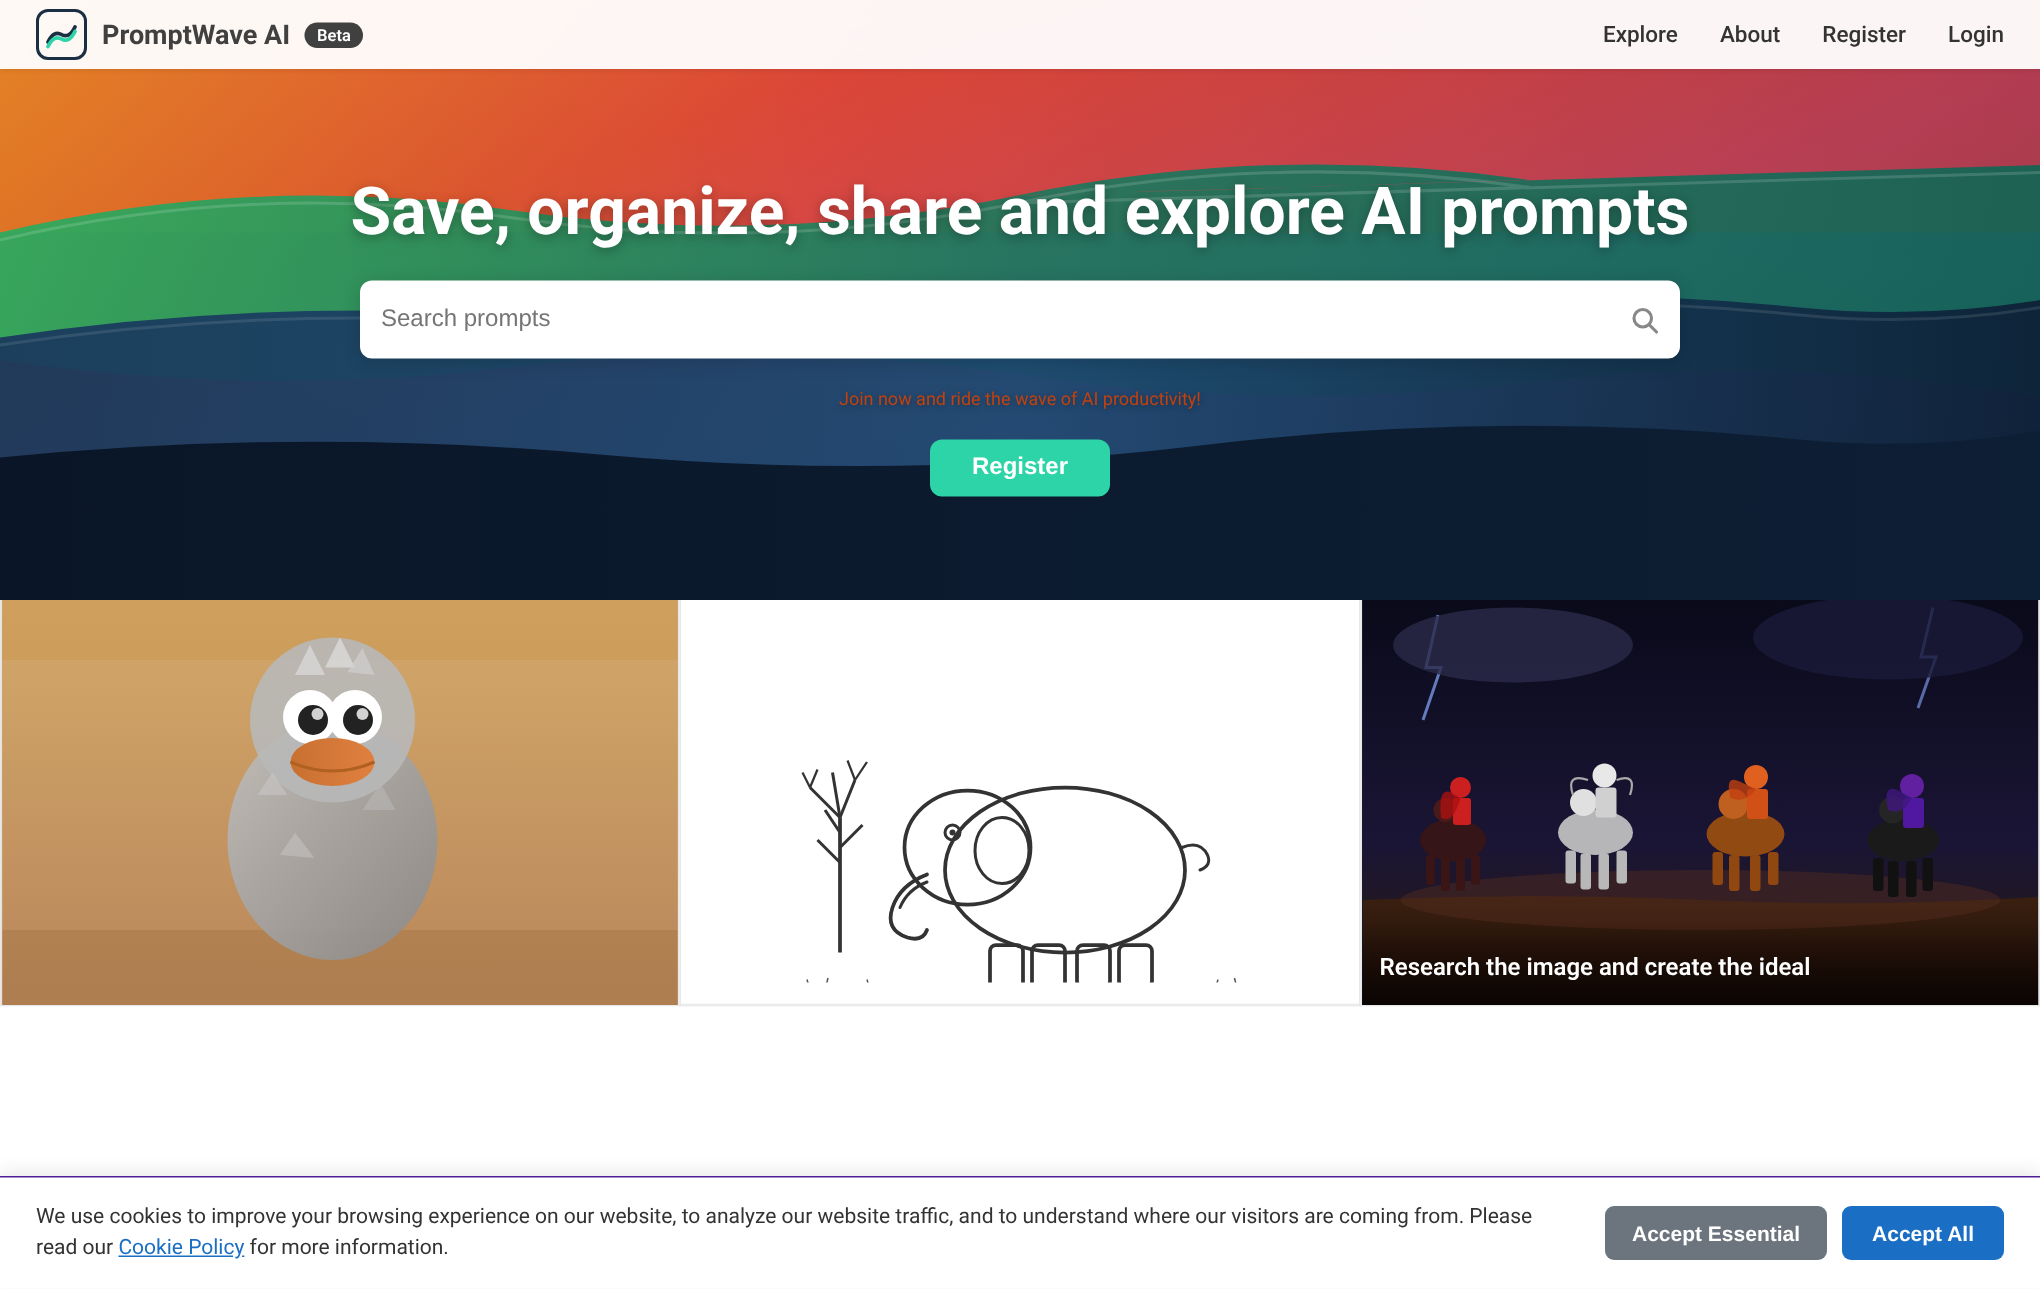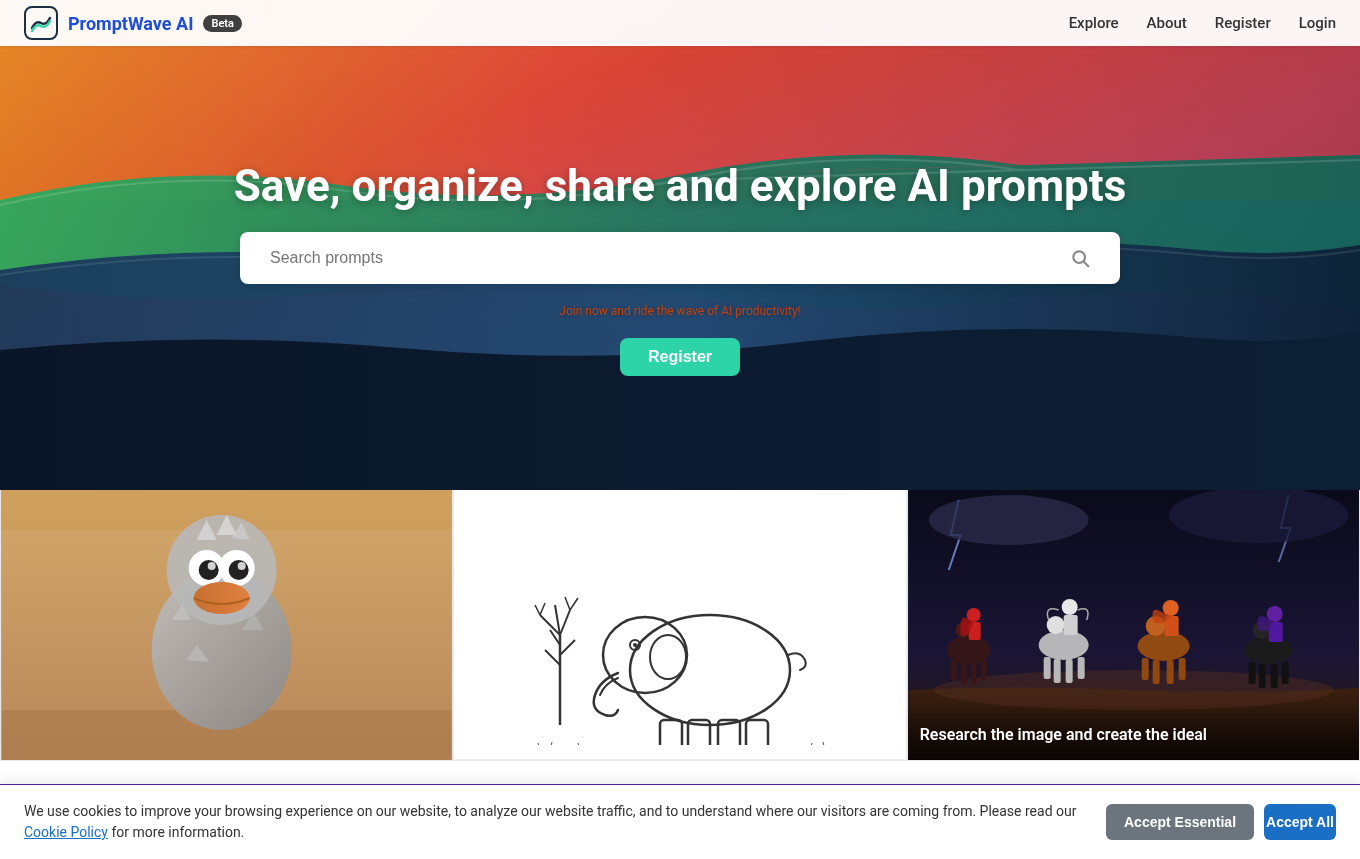--- a/index.html
+++ b/index.html
@@ -12,47 +12,47 @@
       height: 46px; display: flex; align-items: center; justify-content: space-between;
       padding: 0 24px;
       box-shadow: 0 1px 3px rgba(0,0,0,0.08);
     }
     .nav-left { display: flex; align-items: center; gap: 10px; }
     .logo-icon {
       width: 34px; height: 34px; border: 2px solid #1a2e44; border-radius: 8px;
       display: flex; align-items: center; justify-content: center;
       font-size: 14px; font-weight: 900; color: #1a2e44; font-style: italic;
     }
-    .logo-text { font-size: 18px; font-weight: 700; color: #1d4ed8; }
+    .logo-text { font-size: 18px; font-weight: 700; color: #404040; }
     .beta-badge {
       background: #404040; color: #fff; font-size: 11px; font-weight: 600;
       padding: 2px 8px; border-radius: 12px;
     }
     .nav-right { display: flex; align-items: center; gap: 28px; margin-left: 20px; }
     .nav-link { color: #333; text-decoration: none; font-size: 15px; font-weight: 500; cursor: pointer; }
 
     
     .hero {
-      position: relative; width: 100%; height: 490px; overflow: hidden;
+      position: relative; width: 100%; height: 400px; overflow: hidden;
       display: flex; flex-direction: column; align-items: flex-end; justify-content: center;
       padding-top: 46px;
     }
 
     .hero-content {
       position: relative; z-index: 10;
       display: flex; flex-direction: column; align-items: center; gap: 20px;
       width: 100%;
     }
     .hero-title {
       font-size: 44px; font-weight: 700; color: #fff;
       text-align: center; text-shadow: 0 2px 8px rgba(0,0,0,0.3);
     }
     .search-bar {
       display: flex; align-items: center;
-      background: #fff; border-radius: 8px; padding: 0 30px;
+      background: #fff; border-radius: 8px; padding: 0 14px;
       width: 880px; max-width: 90vw; height: 52px;
       box-shadow: 0 2px 12px rgba(0,0,0,0.15);
     }
     .search-bar input {
       flex: 1; border: none; outline: none; font-size: 16px; color: #555;
       background: transparent;
     }
     .search-icon-btn {
       background: none; border: none; cursor: pointer;
       color: #888; font-size: 20px; display: flex; align-items: center;
@@ -101,21 +101,21 @@
     .cookie-text { font-size: 14px; color: #333; line-height: 1.5; flex: 1; }
     .cookie-text a { color: #1a6fc4; text-decoration: underline; cursor: pointer; }
     .cookie-btns { display: flex; gap: 10px; flex-shrink: 0; }
     .btn-essential {
       background: #6c757d; color: #fff; border: none; border-radius: 6px;
       padding: 10px 18px; font-size: 14px; font-weight: 600; cursor: pointer;
       white-space: nowrap;
     }
     .btn-accept-all {
       background: #1a6fc4; color: #fff; border: none; border-radius: 6px;
-      padding: 10px 2px; font-size: 14px; font-weight: 600; cursor: pointer;
+      padding: 10px 20px; font-size: 14px; font-weight: 600; cursor: pointer;
       white-space: nowrap;
     }
 
     
     .hero-svg-bg {
       position: absolute; inset: 0; width: 100%; height: 100%;
     }
   </style>
 </head>
 <body>

